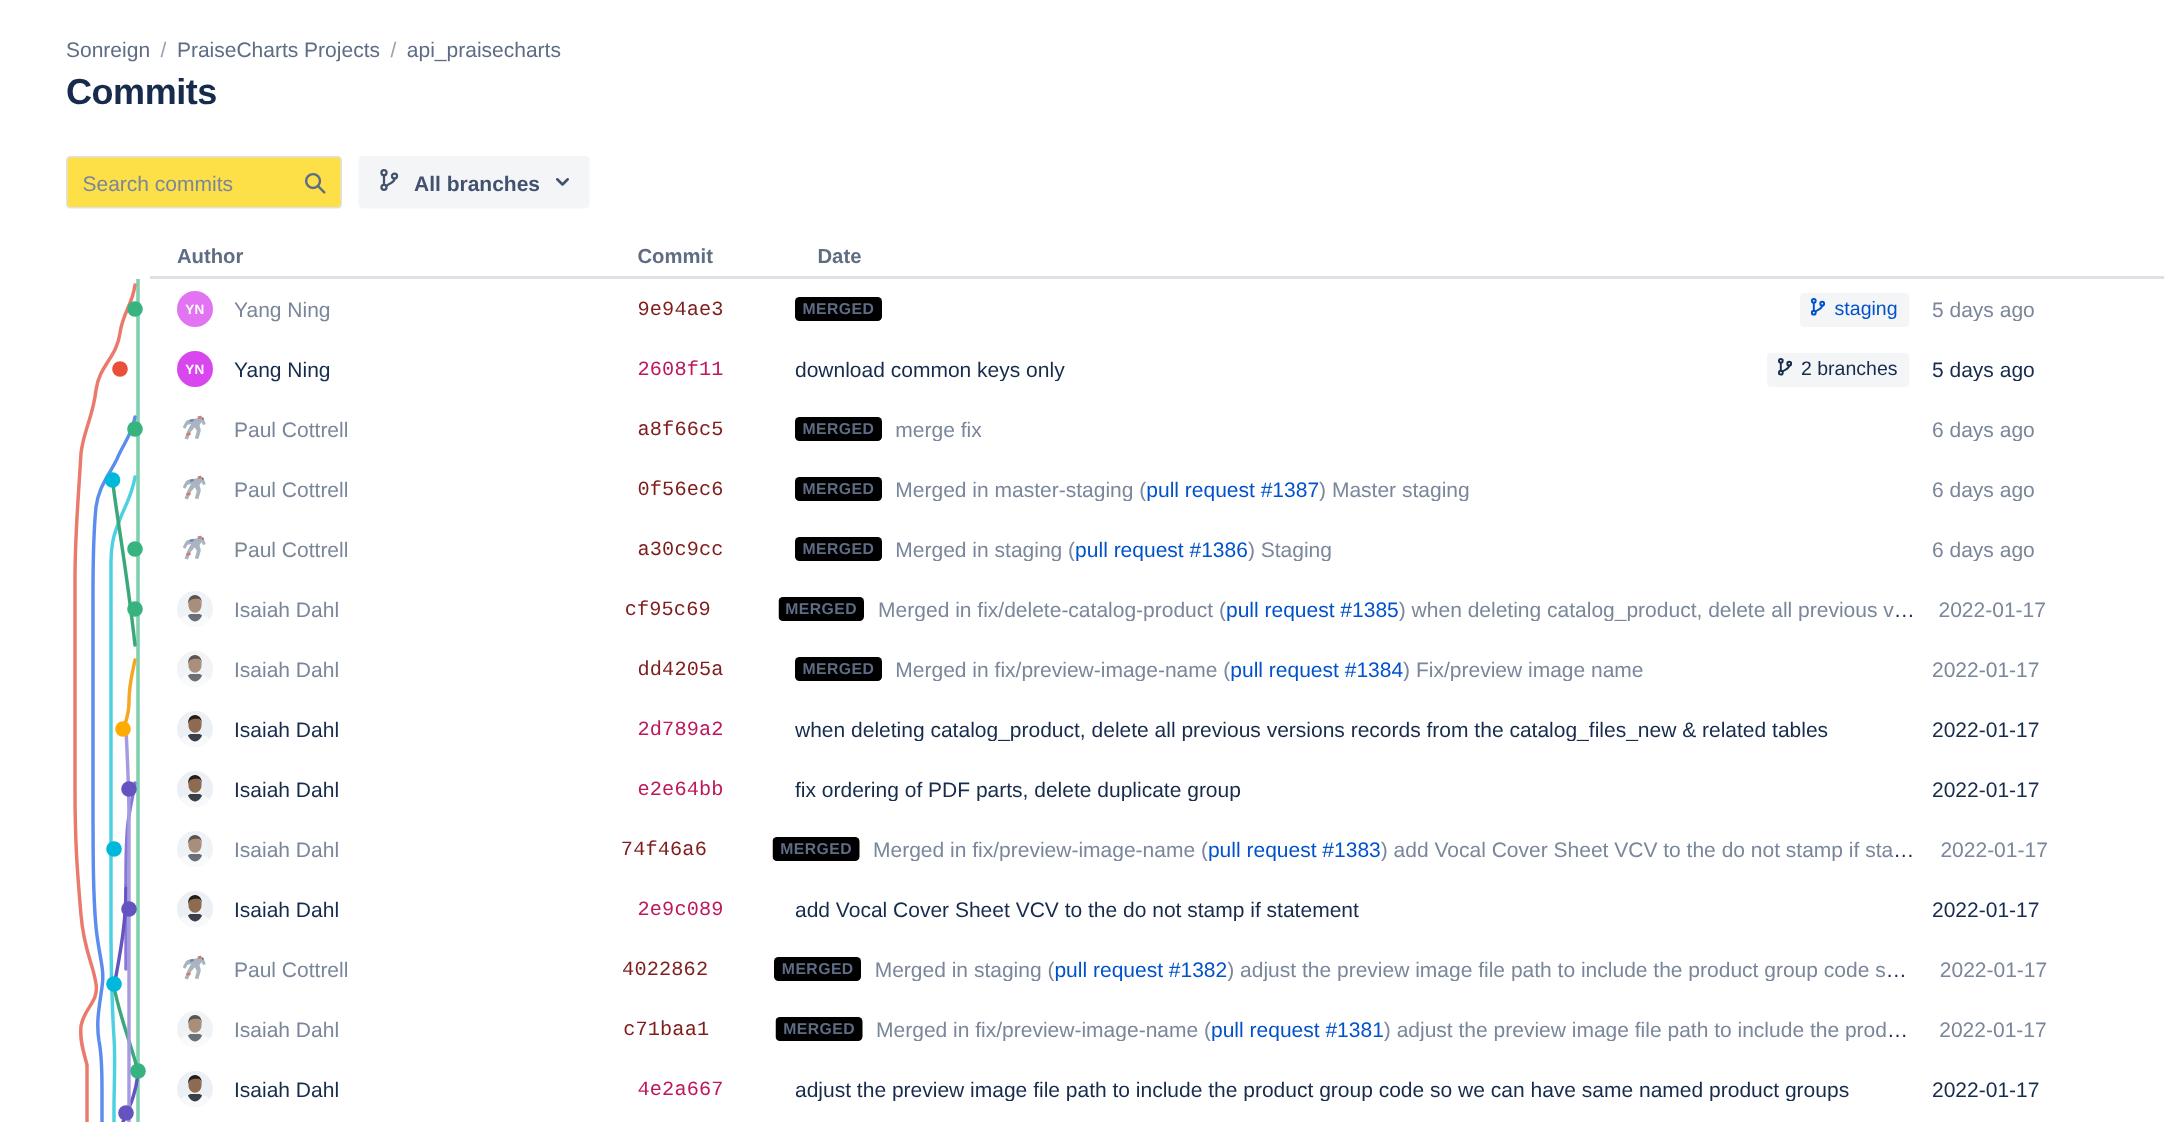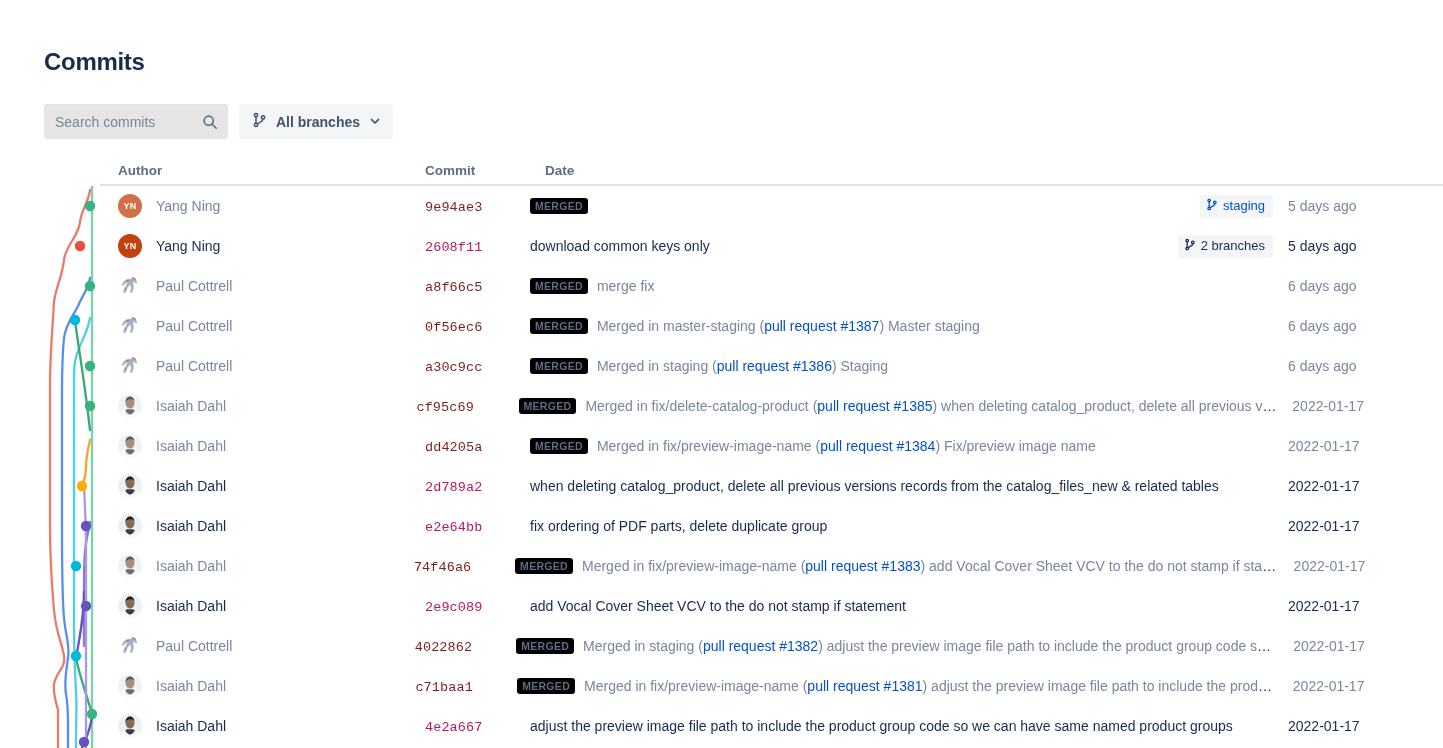--- a/index.html
+++ b/index.html
@@ -28,21 +28,21 @@
     font-weight: 700; letter-spacing: -0.3px;
     color: #172b4d;
   }
 
   
   .toolbar { position: absolute; left: 44px; top: 104px; display: flex; gap: 11px; align-items: center; }
 
   .search-box {
     position: relative; width: 184px; height: 35px;
     border: 1px solid #dfe1e6; border-radius: 3px;
-    background: #e5e5e5; display: flex; align-items: center;
+    background: #fde047; display: flex; align-items: center;
   }
   .search-box input {
     border: 0; outline: none; background: transparent;
     font-family: inherit; font-size: 14px; color: #172b4d;
     padding: 0 28px 0 10px; width: 100%; height: 100%;
   }
   .search-box input::placeholder { color: #7a869a; }
   .search-icon { position: absolute; right: 9px; top: 9px; width: 16px; height: 16px; pointer-events: none; }
 
   .branch-select {
@@ -74,21 +74,21 @@
   }
   .row .cell { overflow: hidden; }
 
   .author-cell { display: flex; align-items: center; gap: 14px; }
   .avatar {
     width: 24px; height: 24px; border-radius: 50%;
     flex: 0 0 24px; overflow: hidden; position: relative;
     display: flex; align-items: center; justify-content: center;
     font-size: 9px; font-weight: 700; color: #fff; letter-spacing: .3px;
   }
-  .avatar.initials { background: #c2410c; }
+  .avatar.initials { background: #d946ef; }
   .avatar svg { display: block; width: 100%; height: 100%; }
   .author-name { color: #172b4d; white-space: nowrap; }
 
   .hash {
     color: #be185d; text-decoration: none;
     font-family: "Liberation Mono", monospace; font-size: 13.5px;
     letter-spacing: .1px;
   }
 
   .msg { display: flex; align-items: center; gap: 0; white-space: nowrap; min-width: 0; }
@@ -125,20 +125,23 @@
 
   
   .graph { position: absolute; left: 44px; top: 186px; width: 56px; height: 562px; overflow: hidden; }
   .graph svg { display: block; }
 </style>
 </head>
 <body>
 
 <div class="page">
 
+  <div class="breadcrumb">
+    <a href="#">Sonreign</a><span class="sep">/</span><a href="#">PraiseCharts Projects</a><span class="sep">/</span><a href="#">api_praisecharts</a>
+  </div>
 
   <h1 class="page-title">Commits</h1>
 
   <div class="toolbar">
     <div class="search-box">
       <input type="text" placeholder="Search commits" style="">
       <span class="search-icon">
         <svg viewBox="0 0 16 16" fill="none" stroke="#5e6c84" stroke-width="1.6">
           <circle cx="6.7" cy="6.7" r="4.6"></circle>
             <line x1="10.2" y1="10.2" x2="14.2" y2="14.2" stroke-linecap="round"></line>

